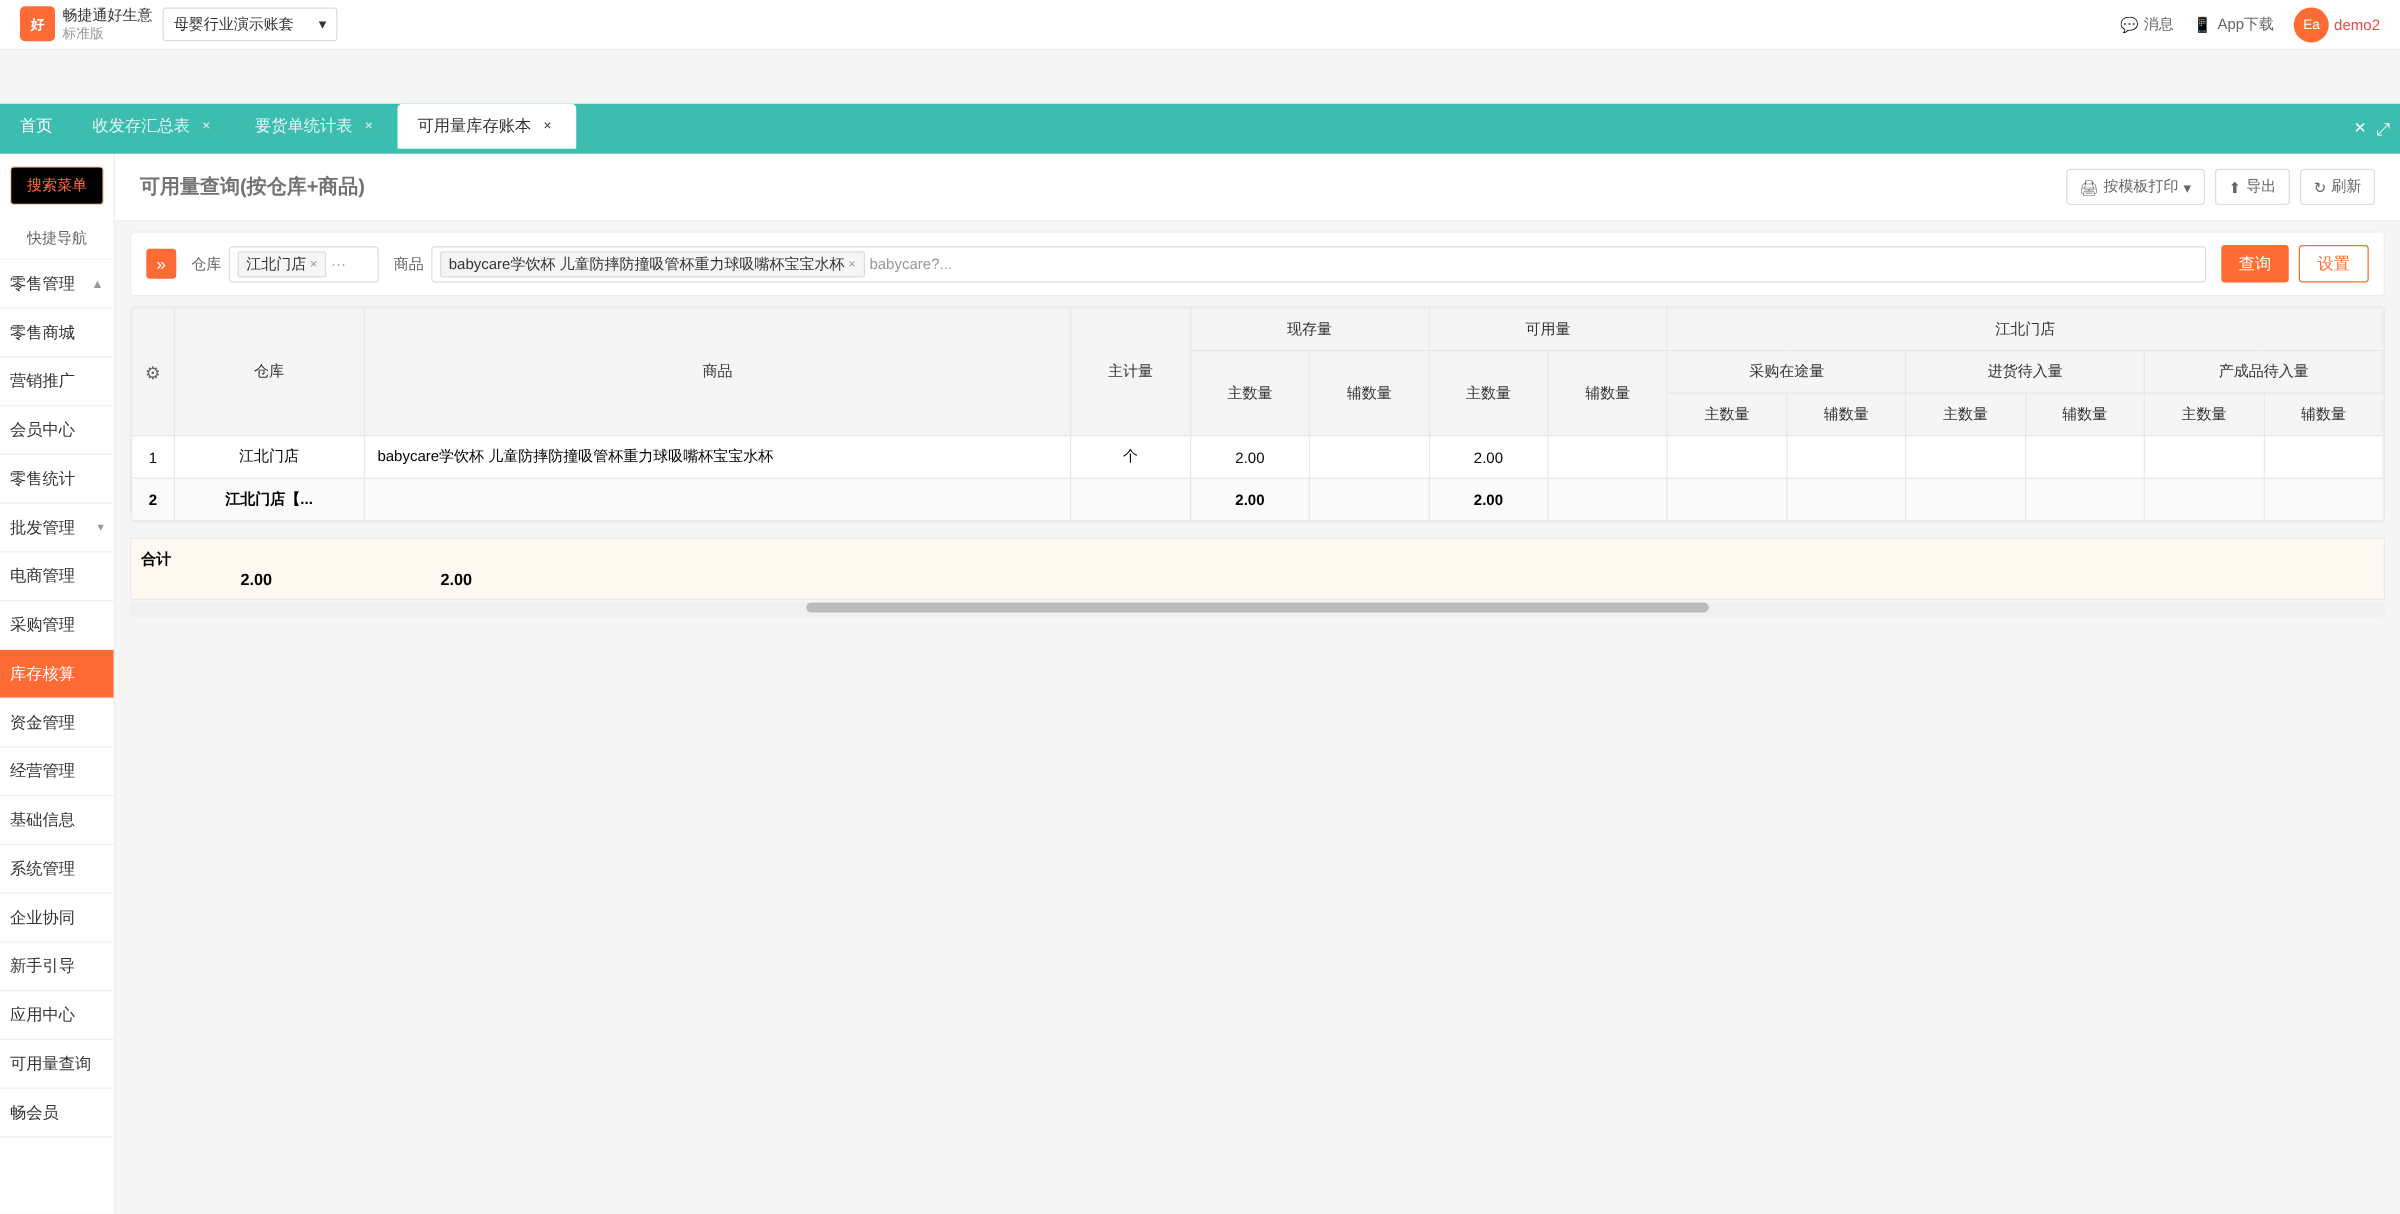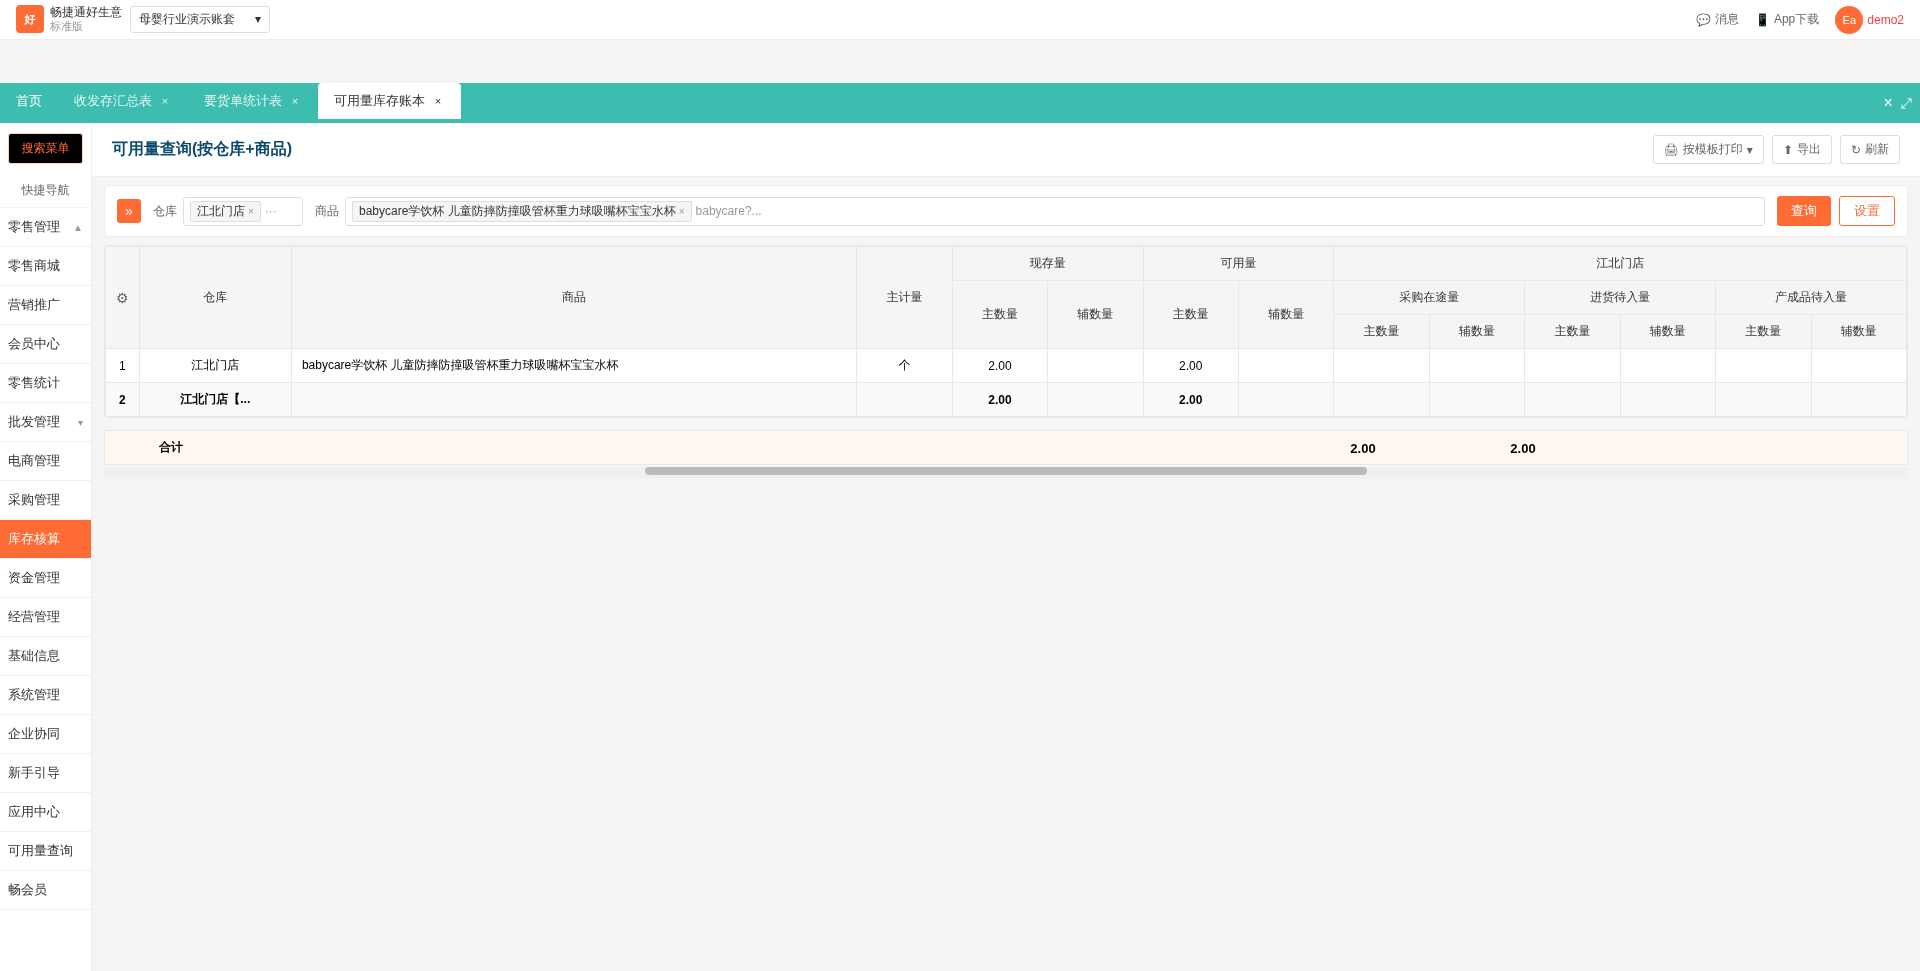--- a/index.html
+++ b/index.html
@@ -39,21 +39,21 @@
     .sidebar-section { border-bottom: 1px solid #f0f0f0; }
     .sidebar-item { padding: 10px 8px; display: flex; align-items: center; justify-content: space-between; cursor: pointer; font-size: 13px; color: #333; }
     .sidebar-item.active { background: #ff6b35; color: white; }
     .sidebar-item.active .sidebar-item-label { color: white; }
     .sidebar-item-label { font-size: 13px; }
     .sidebar-item-arrow { font-size: 10px; color: #999; }
 
     
     .content-area { flex: 1; overflow-y: auto; background: #f5f5f5; }
     .page-header { background: white; padding: 12px 20px; display: flex; align-items: center; justify-content: space-between; border-bottom: 1px solid #eee; }
-    .page-title { font-size: 16px; font-weight: bold; color: #0c4a6e; }
+    .page-title { font-size: 16px; font-weight: bold; color: #737373; }
     .page-actions { display: flex; align-items: center; gap: 8px; }
     .action-btn { display: flex; align-items: center; gap: 4px; padding: 5px 10px; border: 1px solid #ddd; border-radius: 3px; font-size: 12px; color: #666; cursor: pointer; background: white; }
     .filter-toggle { width: 24px; height: 24px; background: #ff6b35; color: white; display: flex; align-items: center; justify-content: center; border-radius: 3px; cursor: pointer; font-size: 14px; }
     .filter-label { font-size: 12px; color: #666; white-space: nowrap; }
     .filter-input { display: flex; align-items: center; flex-wrap: wrap; gap: 4px; border: 1px solid #ddd; border-radius: 3px; padding: 3px 6px; min-width: 120px; min-height: 28px; background: white; }
     .filter-tag { background: #f5f5f5; border: 1px solid #ddd; border-radius: 2px; padding: 1px 6px; font-size: 12px; color: #333; display: flex; align-items: center; gap: 3px; }
     .filter-tag-close { cursor: pointer; color: #999; font-size: 10px; }
     .filter-ellipsis { font-size: 12px; color: #999; cursor: pointer; }
     .filter-actions { display: flex; gap: 8px; }
     .btn-query { background: #ff6b35; color: white; border: none; padding: 5px 14px; border-radius: 3px; font-size: 13px; cursor: pointer; }
@@ -348,21 +348,21 @@
             <td></td>
             <td></td>
             <td></td>
             <td></td>
             <td></td>
           </tr>
         </tbody>
       </table>
     </div>
 
-    <div style="background:#fff8f0; border-top:2px solid #e8e8e8; margin:0 12px; padding:8px 0; display:flex; align-items:flex-end; border:1px solid #e8e8e8;">
+    <div style="background:#fff8f0; border-top:2px solid #e8e8e8; margin:0 12px; padding:8px 0; display:flex; align-items:flex-start; border:1px solid #e8e8e8;flex-direction:column;">
       <div style="width:46px; text-align:center; flex-shrink:0;"></div>
       <div style="min-width:80px; padding-left:8px; font-size:12px; font-weight:bold;">合计</div>
       <div style="flex:1; display:flex; align-items:center;">
 
         <div style="flex:3;"></div>
 
         <div style="width:60px; text-align:center;"></div>
 
         <div style="width:80px; text-align:center; font-weight:bold;">2.00</div>
 

